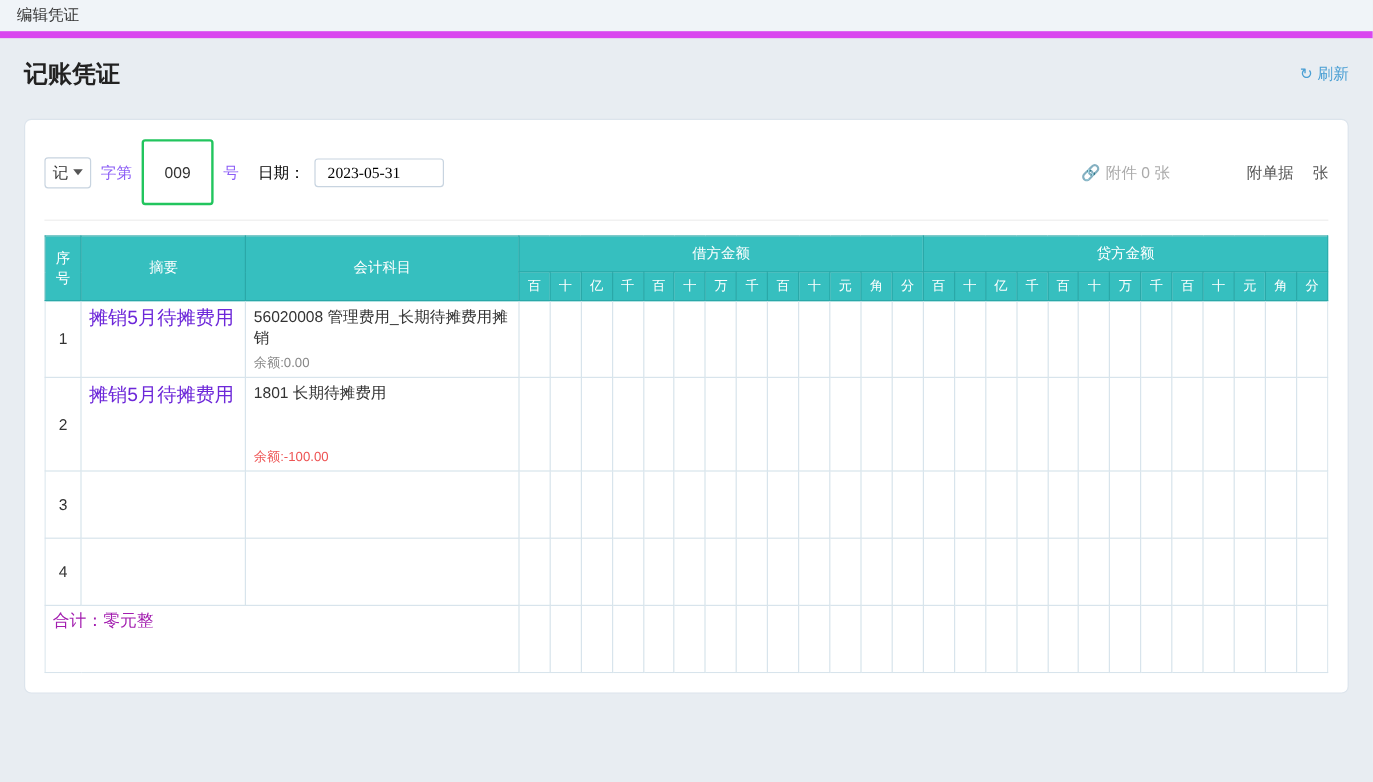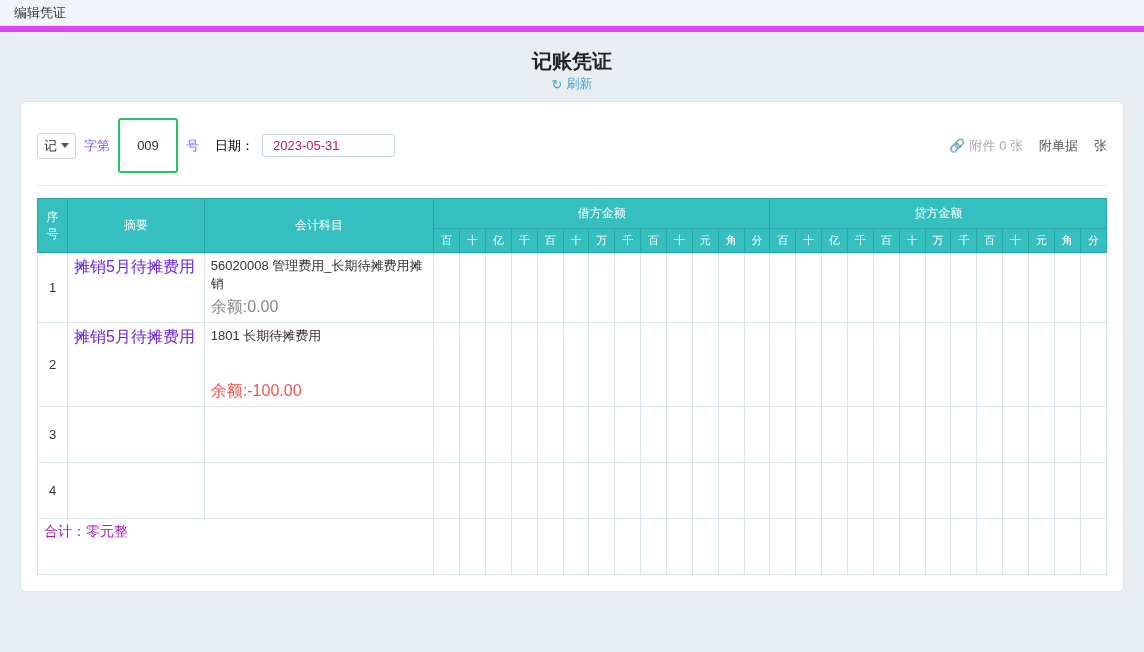--- a/index.html
+++ b/index.html
@@ -23,22 +23,21 @@
     }
     .main-area {
       background: #e8edf2;
       padding: 16px 20px;
       height: 620px;
     }
     .page-header {
       display: flex;
       justify-content: space-between;
       align-items: center;
-      margin-bottom: 8px;
-      flex-direction: column;
+      margin-bottom: 24px;
     }
     .page-title {
       font-size: 20px;
       font-weight: bold;
       color: #222;
     }
     .refresh-btn {
       display: flex;
       align-items: center;
       gap: 4px;
@@ -85,41 +84,43 @@
       font-size: 13px;
       color: #333;
       width: 60px;
       text-align: center;
     }
     .date-input {
       border: 1px solid #c8d4e0;
       border-radius: 3px;
       padding: 3px 10px;
       font-size: 13px;
-      color: #be185d;
-      width: 133px;
+      color: #000000;
+      width: 108px;
+      font-family: Liberation Serif, serif;
     }
     .attach-area {
       display: flex;
       align-items: center;
       gap: 16px;
       margin-left: auto;
     }
     .attach-btn {
       display: flex;
       align-items: center;
       gap: 4px;
       color: #aaa;
       font-size: 13px;
       cursor: pointer;
     }
     .attach-single {
       color: #555;
       font-size: 13px;
       cursor: pointer;
+      margin-left: 48px;
     }
     .zhang-field {
       color: #555;
       font-size: 13px;
     }
     
     .voucher-table {
       width: 100%;
       border-collapse: collapse;
       font-size: 12px;
@@ -167,21 +168,21 @@
       text-align: center;
       padding: 2px;
     }
     .summary-text {
       color: #6d28d9;
       font-size: 16px;
       display: block;
     }
     .balance-text {
       color: #888;
-      font-size: 16px;
+      font-size: 11px;
       display: block;
       margin-top: 4px;
     }
     .balance-text.negative {
       color: #e55;
       margin-top: 36px;
     }
     .account-code {
       color: #333;
       font-size: 13px;

